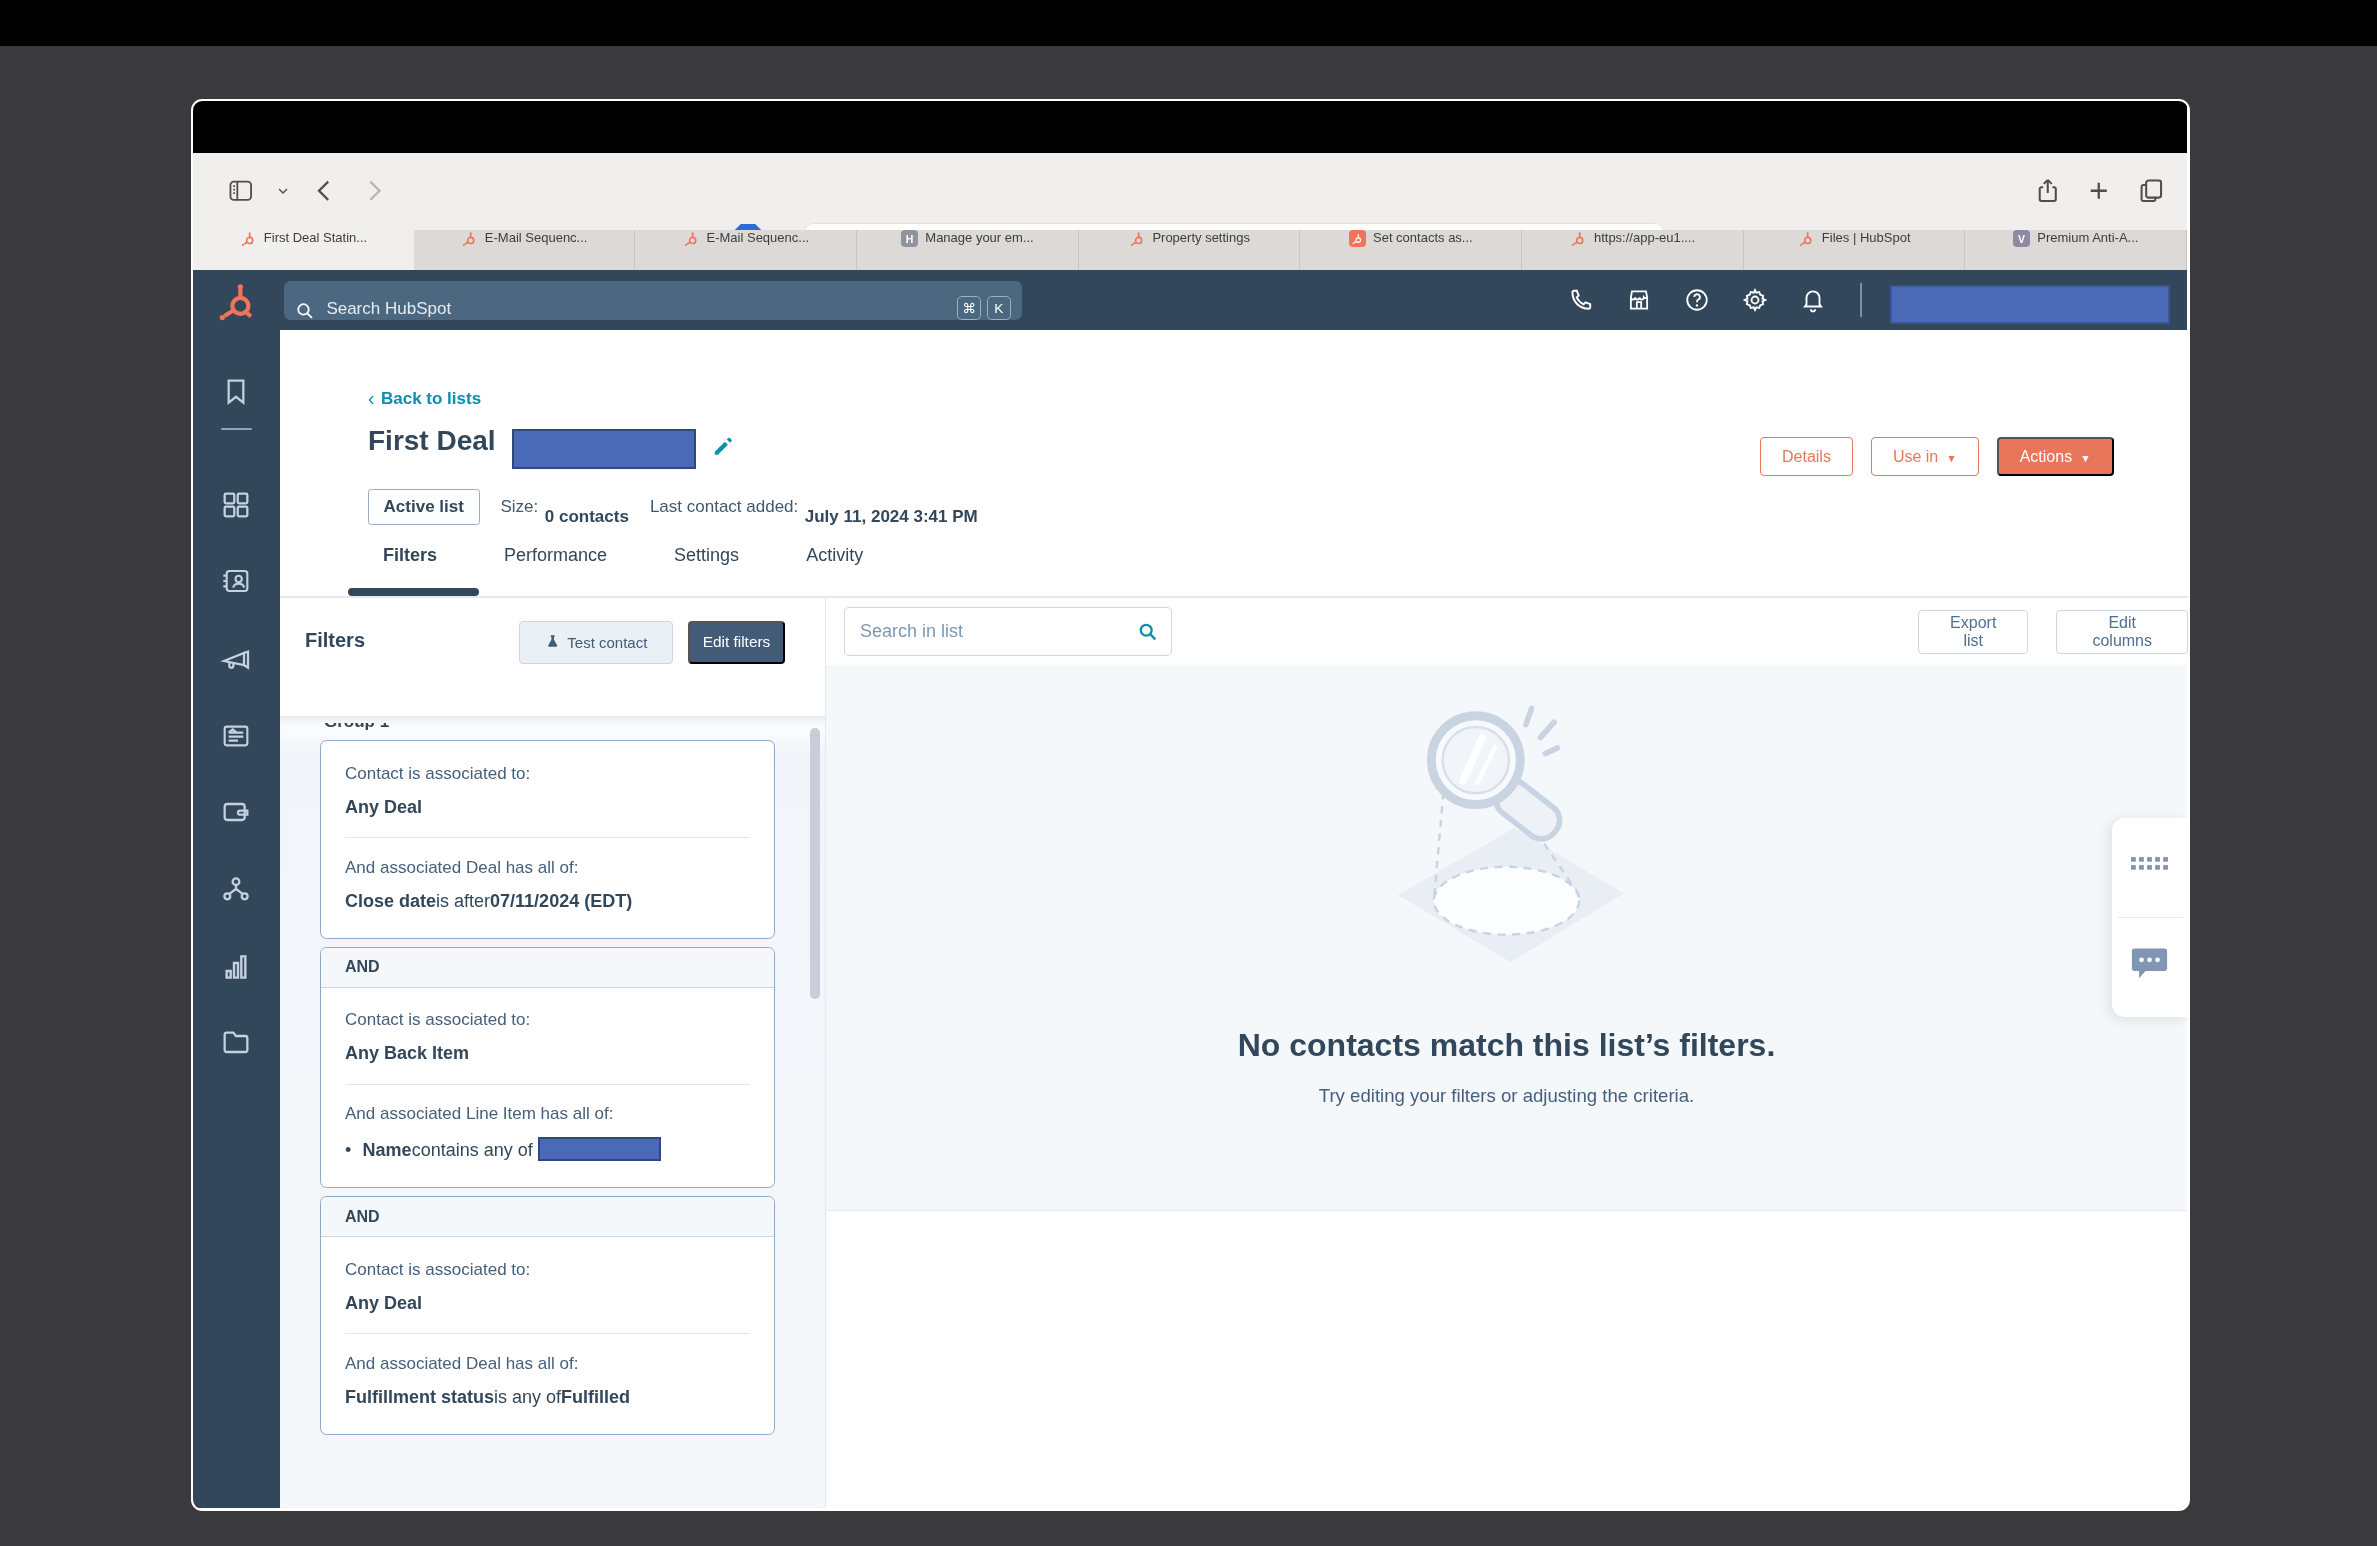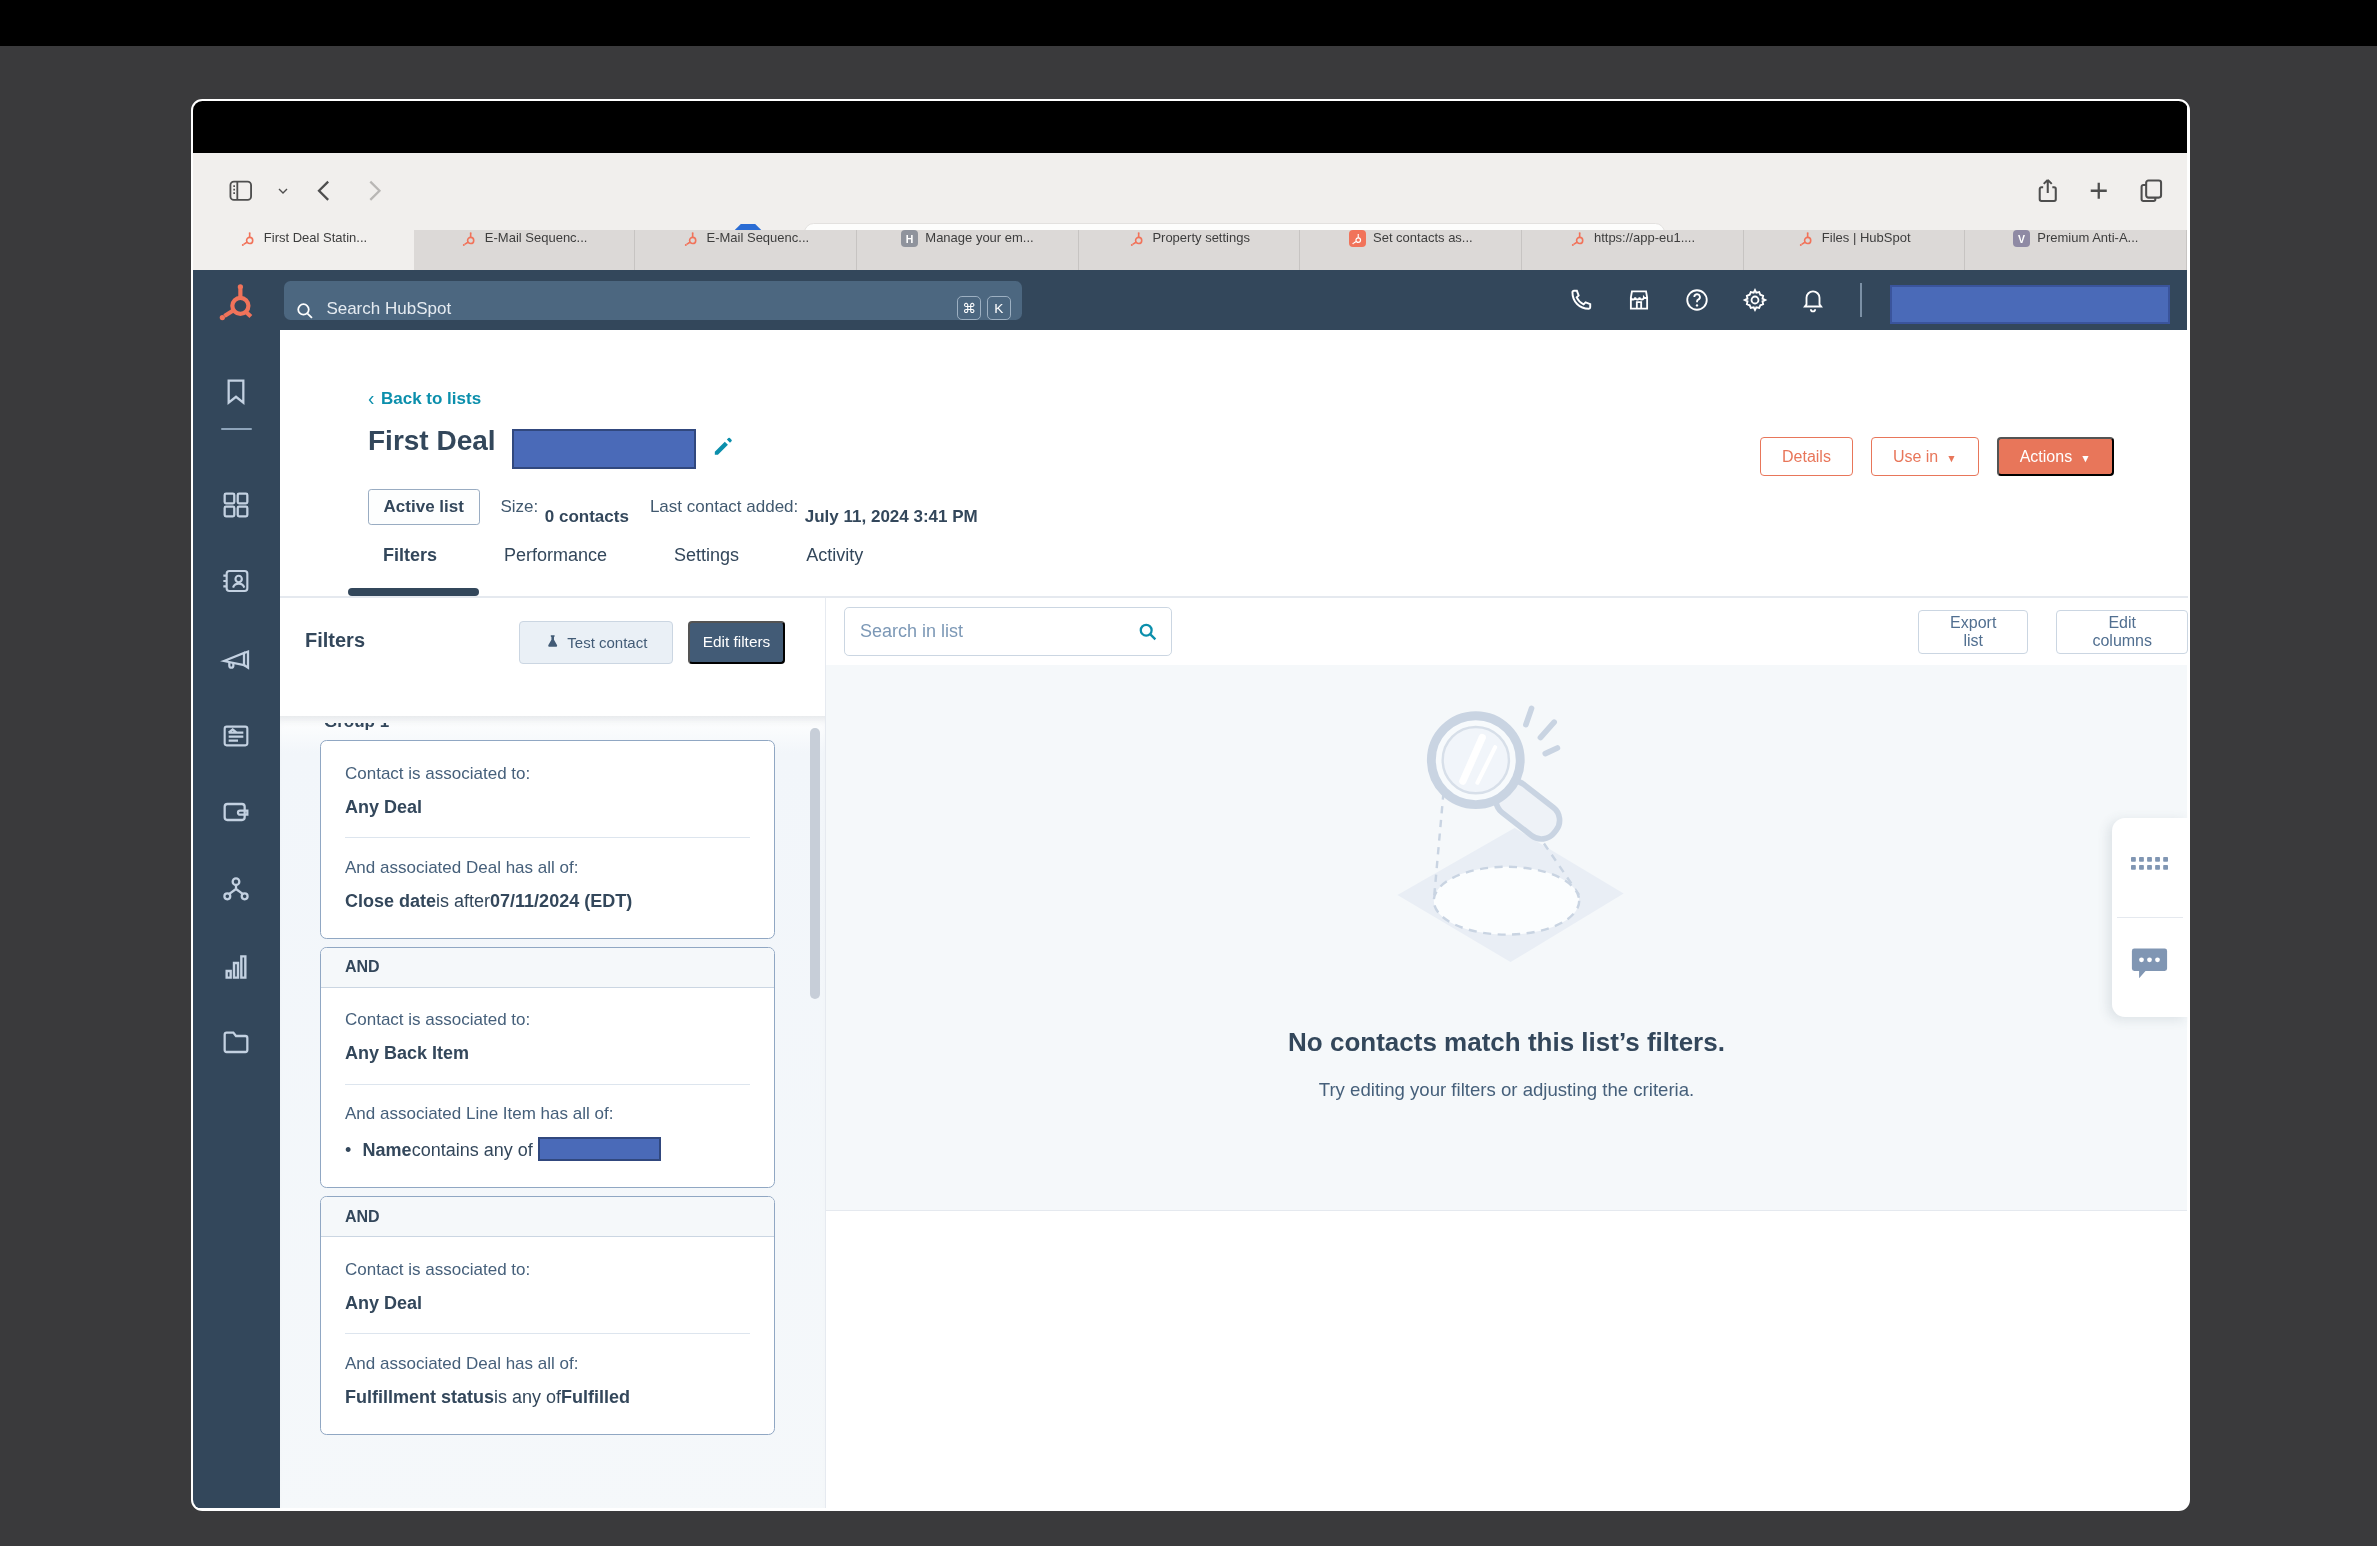--- a/index.html
+++ b/index.html
@@ -92,21 +92,21 @@
   
   #main-area{position:absolute;left:545px;top:268px;width:1363px;height:911px;background:#fff;border-left:1.6px solid #e6eaf0;}
   #search-list{position:absolute;left:18px;top:9px;width:328px;height:49px;border:1.5px solid #cbd6e2;border-radius:4.9px;background:#fff;display:flex;align-items:center;padding:0 13px;}
   #search-list input{flex:1;border:none;outline:none;font-size:18px;color:#33475b;background:transparent;}
   #search-list input::placeholder{color:#7c98b6;}
   #search-list .mag{width:21px;height:21px;color:#0b8fac;}
   #list-buttons{position:absolute;left:1092px;top:12px;display:flex;gap:28px;}
   .btn-white{height:44px;padding:0 19.4px;border:1.2px solid #cbd6e2;border-radius:4px;background:#fff;color:#516f90;font-size:16px;display:flex;align-items:center;justify-content:center;}
   #empty-region{position:absolute;left:0;top:67px;width:1361px;height:546px;background:#f5f8fa;border-bottom:1.6px solid #e5e9ef;display:flex;flex-direction:column;align-items:center;}
   #empty-illustration{margin-top:32px;width:307px;height:283px;}
-  #empty-title{margin-top:47px;font-size:26px;font-weight:bold;color:#33475b;}
+  #empty-title{margin-top:47px;font-size:32px;font-weight:bold;color:#33475b;}
   #empty-subtitle{margin-top:21px;font-size:18.6px;color:#46607b;}
   
   #float-widget{position:absolute;left:1832px;top:488px;width:76px;height:199px;background:#fff;border-radius:13px 0 0 13px;box-shadow:-4px 2.4px 11.3px rgba(51,71,91,.12);}
   #fw-divider{position:absolute;left:4.9px;top:99px;width:66px;height:1.2px;background:#e5e9ef;}
   .fw-ic{position:absolute;left:19.4px;width:37px;height:32px;color:#8096b3;}
   .fw-ic svg{width:37px;height:32px;display:block;}
 </style>
 </head>
 <body>
 

